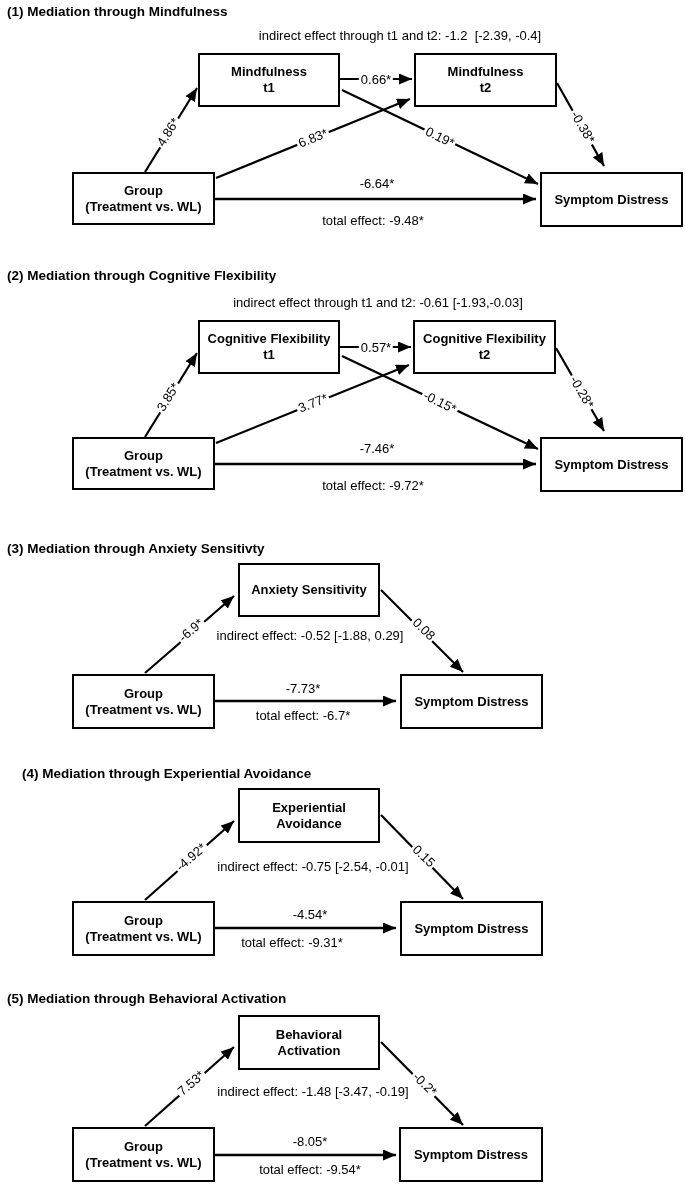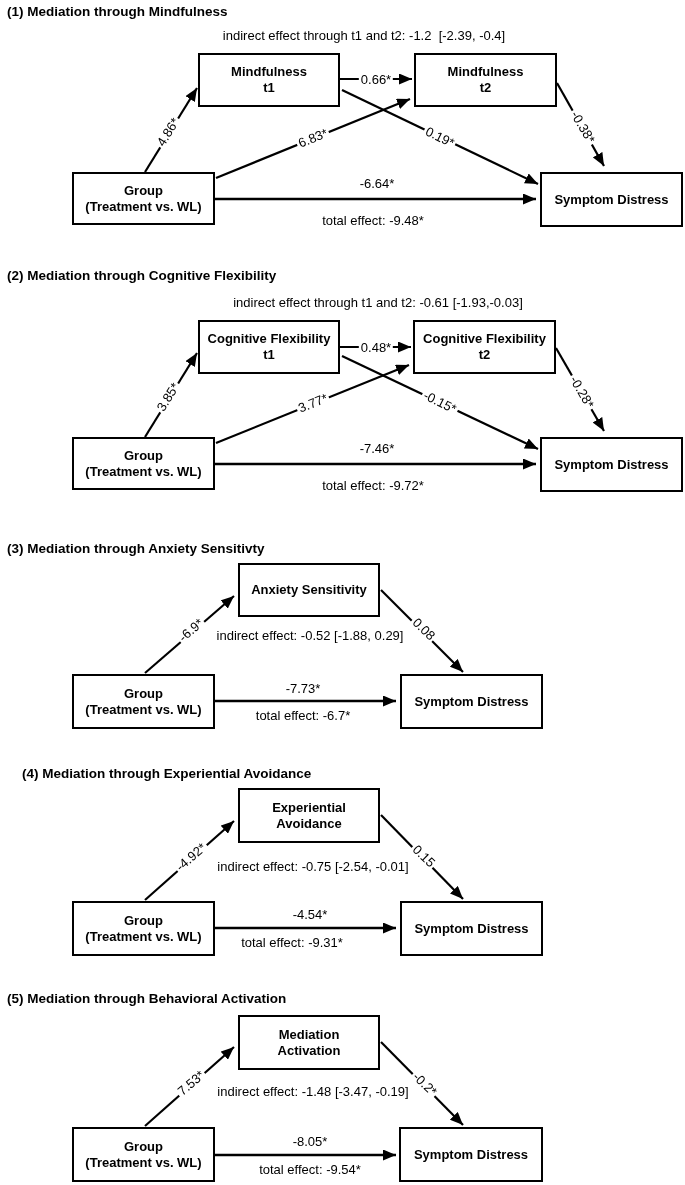--- a/index.html
+++ b/index.html
@@ -54,21 +54,21 @@
     <line x1="381" y1="815" x2="463" y2="899" stroke="#000" stroke-width="2.2" marker-end="url(#ah)"></line>
     <line x1="215" y1="928" x2="396" y2="928" stroke="#000" stroke-width="2.4" marker-end="url(#ah)"></line>
 
     <line x1="145" y1="1126" x2="234" y2="1047" stroke="#000" stroke-width="2.2" marker-end="url(#ah)"></line>
     <line x1="381" y1="1042" x2="463" y2="1125" stroke="#000" stroke-width="2.2" marker-end="url(#ah)"></line>
     <line x1="215" y1="1155" x2="396" y2="1155" stroke="#000" stroke-width="2.4" marker-end="url(#ah)"></line>
   </svg>
 
   <div>
     <div class="ptitle" style="left:7px;top:4px">(1) Mediation through Mindfulness</div>
-    <div class="lbl" style="left:364px;top:35px">indirect effect through t1 and t2: -1.2  [-2.39, -0.4]</div>
+    <div class="lbl" style="left:400px;top:35px">indirect effect through t1 and t2: -1.2  [-2.39, -0.4]</div>
     <div class="box" style="left:198px;top:53px;width:142px;height:54px">Mindfulness
 t1</div>
     <div class="box" style="left:414px;top:53px;width:143px;height:54px">Mindfulness
 t2</div>
     <div class="box" style="left:72px;top:172px;width:143px;height:53px">Group
 (Treatment vs. WL)</div>
     <div class="box" style="left:540px;top:172px;width:143px;height:55px">Symptom Distress</div>
     <div class="lbl bg" style="left:168px;top:132px;--rot:-58deg">4.86*</div>
     <div class="lbl bg" style="left:376px;top:79px">0.66*</div>
     <div class="lbl bg" style="left:313px;top:138px;--rot:-22deg">6.83*</div>
@@ -82,21 +82,21 @@
     <div class="ptitle" style="left:7px;top:268px">(2) Mediation through Cognitive Flexibility</div>
     <div class="lbl" style="left:378px;top:302px">indirect effect through t1 and t2: -0.61 [-1.93,-0.03]</div>
     <div class="box" style="left:198px;top:320px;width:142px;height:54px">Cognitive Flexibility
 t1</div>
     <div class="box" style="left:413px;top:320px;width:143px;height:54px">Cognitive Flexibility
 t2</div>
     <div class="box" style="left:72px;top:437px;width:143px;height:53px">Group
 (Treatment vs. WL)</div>
     <div class="box" style="left:540px;top:437px;width:143px;height:55px">Symptom Distress</div>
     <div class="lbl bg" style="left:168px;top:397px;--rot:-58deg">3.85*</div>
-    <div class="lbl bg" style="left:376px;top:347px">0.48*</div>
+    <div class="lbl bg" style="left:376px;top:347px">0.57*</div>
     <div class="lbl bg" style="left:313px;top:403px;--rot:-22deg">3.77*</div>
     <div class="lbl bg" style="left:440px;top:402px;--rot:26deg">-0.15*</div>
     <div class="lbl bg" style="left:582px;top:392px;--rot:60deg">-0.28*</div>
     <div class="lbl" style="left:377px;top:448px">-7.46*</div>
     <div class="lbl" style="left:373px;top:485px">total effect: -9.72*</div>
   </div>
 
   <div>
     <div class="ptitle" style="left:7px;top:541px">(3) Mediation through Anxiety Sensitivty</div>
     <div class="box" style="left:238px;top:563px;width:142px;height:54px">Anxiety Sensitivity</div>
@@ -119,21 +119,21 @@
     <div class="box" style="left:400px;top:901px;width:143px;height:55px">Symptom Distress</div>
     <div class="lbl" style="left:313px;top:866px">indirect effect: -0.75 [-2.54, -0.01]</div>
     <div class="lbl bg" style="left:191px;top:857px;--rot:-41deg">-4.92*</div>
     <div class="lbl bg" style="left:424px;top:856px;--rot:44deg">0.15</div>
     <div class="lbl" style="left:310px;top:914px">-4.54*</div>
     <div class="lbl" style="left:292px;top:942px">total effect: -9.31*</div>
   </div>
 
   <div>
     <div class="ptitle" style="left:7px;top:991px">(5) Mediation through Behavioral Activation</div>
-    <div class="box" style="left:238px;top:1015px;width:142px;height:55px">Mediation
+    <div class="box" style="left:238px;top:1015px;width:142px;height:55px">Behavioral
 Activation</div>
     <div class="box" style="left:72px;top:1127px;width:143px;height:55px">Group
 (Treatment vs. WL)</div>
     <div class="box" style="left:399px;top:1127px;width:144px;height:55px">Symptom Distress</div>
     <div class="lbl" style="left:313px;top:1091px">indirect effect: -1.48 [-3.47, -0.19]</div>
     <div class="lbl bg" style="left:191px;top:1083px;--rot:-41deg">7.53*</div>
     <div class="lbl bg" style="left:425px;top:1084px;--rot:44deg">-0.2*</div>
     <div class="lbl" style="left:310px;top:1141px">-8.05*</div>
     <div class="lbl" style="left:310px;top:1169px">total effect: -9.54*</div>
   </div>

